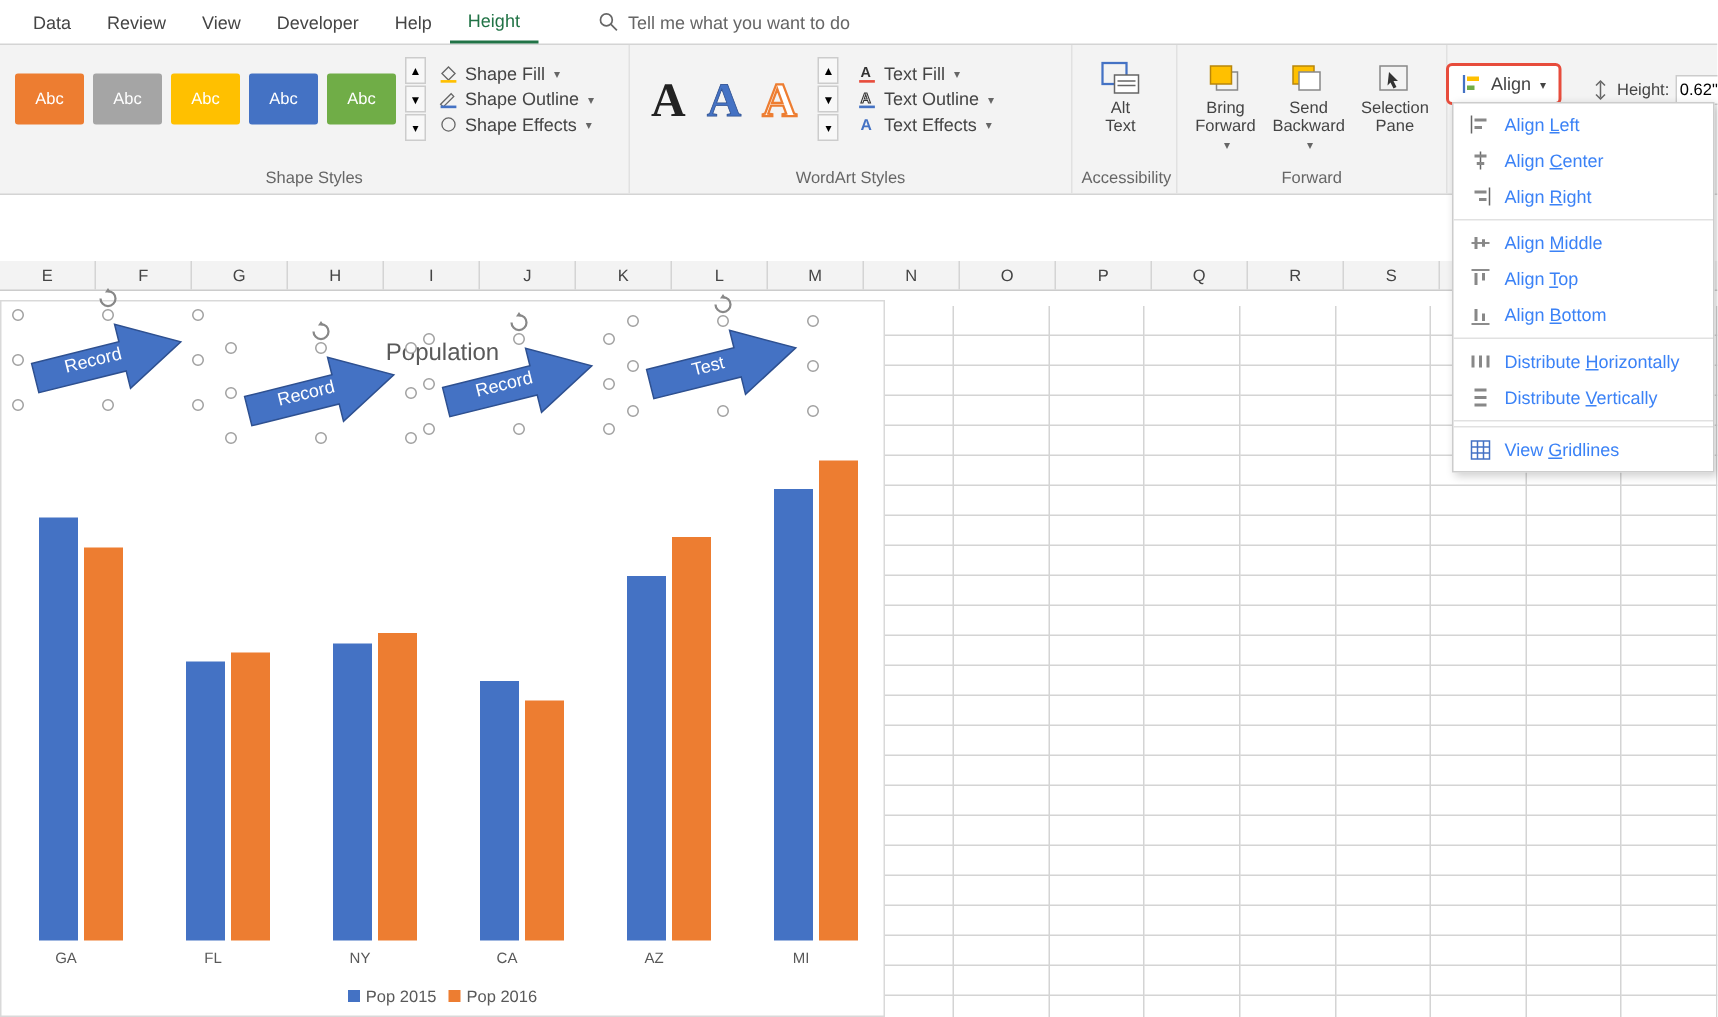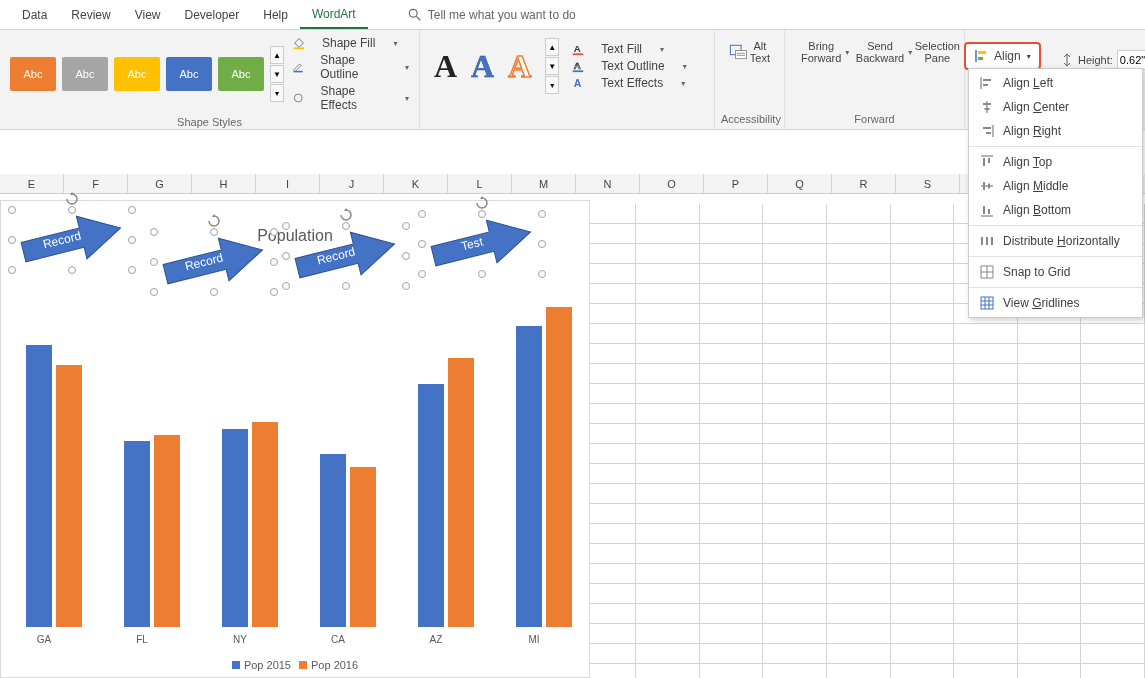--- a/index.html
+++ b/index.html
@@ -22,45 +22,45 @@
 .style-swatch { width: 46px; height: 34px; border-radius: 2px; display: flex; align-items: center; justify-content: center; color: #fff; font-size: 11px; }
 .swatch-orange { background: #ed7d31; }
 .swatch-gray { background: #a5a5a5; }
 .swatch-yellow { background: #ffc000; }
 .swatch-blue { background: #4472c4; }
 .swatch-green { background: #70ad47; }
 .gallery-scroll { display: flex; flex-direction: column; gap: 1px; }
 .gallery-scroll .arrow { width: 14px; height: 18px; border: 1px solid #ccc; background: #f8f8f8; display: flex; align-items: center; justify-content: center; font-size: 8px; cursor: pointer; }
 
 .shape-tools { display: flex; flex-direction: column; gap: 3px; padding: 2px 4px; }
-.shape-tools .tool { display: flex; align-items: center; gap: 16px; color: #444; cursor: pointer; }
+.shape-tools .tool { display: flex; align-items: center; gap: 4px; color: #444; cursor: pointer; }
 .shape-tools .tool svg { width: 14px; height: 14px; }
 .caret { font-size: 8px; color: #666; margin-left: 2px; }
 
 
 .wordart-gallery { display: flex; align-items: center; gap: 14px; padding: 4px 8px; }
 .wa { font-family: "Times New Roman", serif; font-size: 32px; font-weight: bold; }
 .wa-black { color: #222; }
 .wa-blue { color: #4472c4; -webkit-text-stroke: 0.5px #2e5090; }
 .wa-orange { color: #fff; -webkit-text-stroke: 1.5px #ed7d31; }
 
 
 .big-buttons { display: flex; gap: 8px; align-items: flex-start; padding: 4px; }
-.big-btn { display: flex; flex-direction: row; align-items: center; gap: 2px; padding: 2px 4px; cursor: pointer; min-width: 44px; }
+.big-btn { display: flex; flex-direction: column; align-items: center; gap: 2px; padding: 2px 4px; cursor: pointer; min-width: 44px; }
 .big-btn svg { width: 28px; height: 24px; }
 .big-btn .lbl { font-size: 11px; text-align: center; line-height: 1.1; color: #444; }
 
 
 .align-btn { display: flex; align-items: center; gap: 4px; border: 2px solid #e74c3c; border-radius: 4px; padding: 4px 8px; background: #fff; position: absolute; top: 42px; left: 964px; z-index: 20; }
 .align-btn svg { width: 16px; height: 16px; }
 .align-btn span { color: #444; }
 
 
 .align-menu { position: absolute; top: 68px; left: 968px; width: 175px; background: #fff; border: 1px solid #ccc; box-shadow: 2px 2px 6px rgba(0,0,0,0.2); z-index: 30; padding: 2px 0; }
-.align-menu .mi { display: flex; align-items: center; gap: 8px; padding: 4px 10px; cursor: pointer; color: #404040; text-align: center; }
+.align-menu .mi { display: flex; align-items: center; gap: 8px; padding: 4px 10px; cursor: pointer; color: #3b82f6; text-align: center; }
 .align-menu .mi svg { width: 16px; height: 16px; flex-shrink: 0; }
 .align-menu .sep { height: 1px; background: #e1e1e1; margin: 3px 0; }
 .underline-char { text-decoration: underline; }
 
 
 .height-box { position: absolute; top: 50px; left: 1060px; display: flex; align-items: center; gap: 4px; font-size: 11px; color: #444; }
 .height-box input { width: 40px; height: 20px; border: 1px solid #ccc; font-size: 11px; padding: 0 2px; }
 
 
 .col-headers { display: flex; height: 20px; background: #f3f3f3; border-bottom: 1px solid #ccc; margin-top: 44px; }
@@ -93,21 +93,21 @@
 </style>
 </head>
 <body>
 
 <div class="ribbon-tabs">
   <div class="tab">Data</div>
   <div class="tab">Review</div>
   <div class="tab">View</div>
   <div class="tab">Developer</div>
   <div class="tab">Help</div>
-  <div class="tab active">WordArt</div>
+  <div class="tab active">Height</div>
   <div class="tell-me">
     <svg viewBox="0 0 16 16">
         <circle cx="6" cy="6" r="4.5" fill="none" stroke="#666" stroke-width="1.3"></circle>
         <line x1="9.5" y1="9.5" x2="14" y2="14" stroke="#666" stroke-width="1.3"></line>
       </svg>
     <span>Tell me what you want to do</span>
   </div>
 </div>
 
 <div class="ribbon">
@@ -186,20 +186,21 @@
         </div>
         <div class="tool">
           <svg viewBox="0 0 16 16">
               <text x="3" y="12" font-size="12" font-weight="bold" fill="#4472c4">A</text>
             </svg>
           <span>Text Effects</span>
             <span class="caret">▾</span>
         </div>
       </div>
     </div>
+    <div class="group-label">WordArt Styles</div>
   </div>
 
   <div class="group" style="width:70px;">
     <div class="big-buttons">
       <div class="big-btn">
         <svg viewBox="0 0 28 24">
             <rect x="2" y="2" width="16" height="14" fill="none" stroke="#4472c4" stroke-width="1.5"></rect>
             <rect x="10" y="10" width="16" height="12" fill="#fff" stroke="#666"></rect>
             <line x1="12" y1="14" x2="24" y2="14" stroke="#666"></line>
             <line x1="12" y1="17" x2="24" y2="17" stroke="#666"></line>
@@ -275,58 +276,60 @@
       <svg viewBox="0 0 16 16">
         <line x1="14" y1="2" x2="14" y2="14" stroke="#666"></line>
         <rect x="4" y="4" width="8" height="2" fill="#888"></rect>
         <rect x="7" y="9" width="5" height="2" fill="#888"></rect>
       </svg>
       <span>Align <span class="underline-char">R</span>ight</span>
     </div>
   <div class="sep"></div>
   <div class="mi">
       <svg viewBox="0 0 16 16">
+        <line x1="2" y1="8" x2="14" y2="8" stroke="#666"></line>
+        <rect x="4" y="4" width="2" height="8" fill="#888"></rect>
+        <rect x="9" y="5.5" width="2" height="5" fill="#888"></rect>
+      </svg>
+      <span>Align <span class="underline-char">M</span>iddle</span>
+    </div>
+  <div class="mi">
+      <svg viewBox="0 0 16 16">
         <line x1="2" y1="2" x2="14" y2="2" stroke="#666"></line>
         <rect x="4" y="4" width="2" height="8" fill="#888"></rect>
         <rect x="9" y="4" width="2" height="5" fill="#888"></rect>
       </svg>
       <span>Align <span class="underline-char">T</span>op</span>
-    </div>
-  <div class="mi">
-      <svg viewBox="0 0 16 16">
-        <line x1="2" y1="8" x2="14" y2="8" stroke="#666"></line>
-        <rect x="4" y="4" width="2" height="8" fill="#888"></rect>
-        <rect x="9" y="5.5" width="2" height="5" fill="#888"></rect>
-      </svg>
-      <span>Align <span class="underline-char">M</span>iddle</span>
     </div>
   <div class="mi">
       <svg viewBox="0 0 16 16">
         <line x1="2" y1="14" x2="14" y2="14" stroke="#666"></line>
         <rect x="4" y="4" width="2" height="8" fill="#888"></rect>
         <rect x="9" y="7" width="2" height="5" fill="#888"></rect>
       </svg>
       <span>Align <span class="underline-char">B</span>ottom</span>
     </div>
   <div class="sep"></div>
   <div class="mi">
       <svg viewBox="0 0 16 16">
         <rect x="2" y="4" width="2" height="8" fill="#888"></rect>
         <rect x="7" y="4" width="2" height="8" fill="#888"></rect>
         <rect x="12" y="4" width="2" height="8" fill="#888"></rect>
       </svg>
       <span>Distribute <span class="underline-char">H</span>orizontally</span>
     </div>
-  <div class="sep"></div>
   <div class="mi">
       <svg viewBox="0 0 16 16">
-        <path d="M2 2 H14 M2 8 H14 M2 14 H14 M2 2 V14 M8 2 V14 M14 2 V14" stroke="#888" fill="none"></path>
-      </svg>
-      <span>Snap to Grid</span>
-    </div>
+        <rect x="4" y="2" width="8" height="2" fill="#888"></rect>
+        <rect x="4" y="7" width="8" height="2" fill="#888"></rect>
+        <rect x="4" y="12" width="8" height="2" fill="#888"></rect>
+      </svg>
+      <span>Distribute <span class="underline-char">V</span>ertically</span>
+    </div>
+  <div class="sep"></div>
   <div class="sep"></div>
   <div class="mi">
       <svg viewBox="0 0 16 16">
         <rect x="2" y="2" width="12" height="12" fill="none" stroke="#4472c4"></rect>
         <line x1="2" y1="6" x2="14" y2="6" stroke="#4472c4"></line>
         <line x1="2" y1="10" x2="14" y2="10" stroke="#4472c4"></line>
         <line x1="6" y1="2" x2="6" y2="14" stroke="#4472c4"></line>
         <line x1="10" y1="2" x2="10" y2="14" stroke="#4472c4"></line>
       </svg>
       <span>View <span class="underline-char">G</span>ridlines</span>

